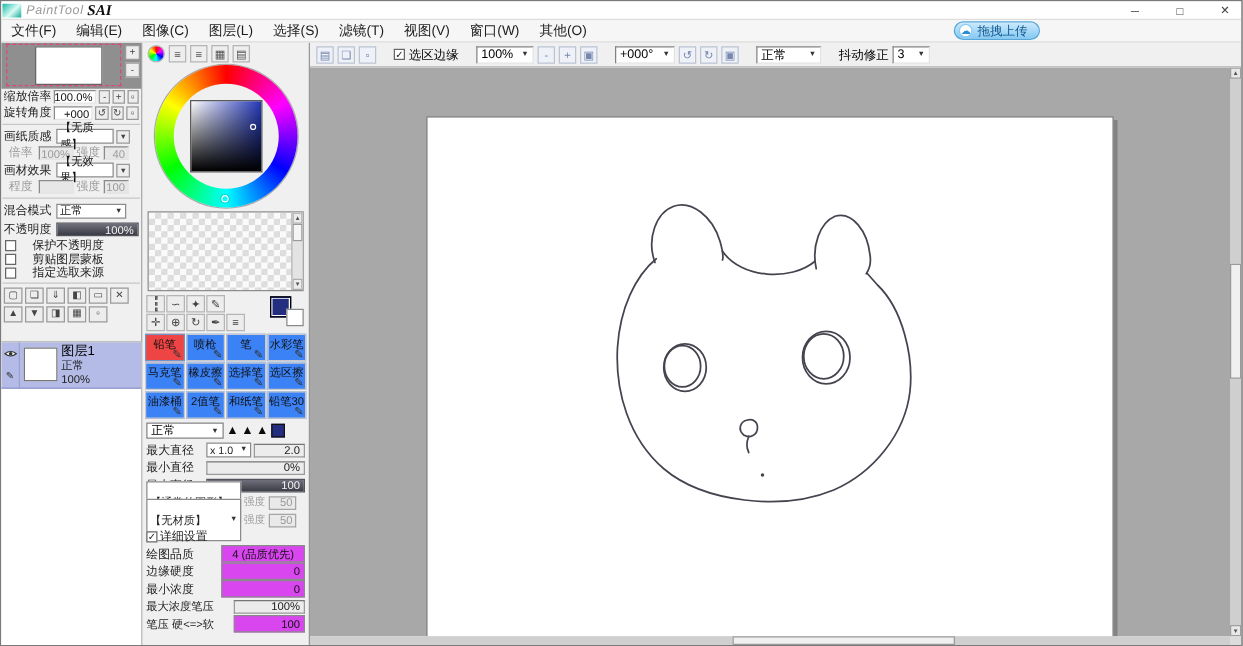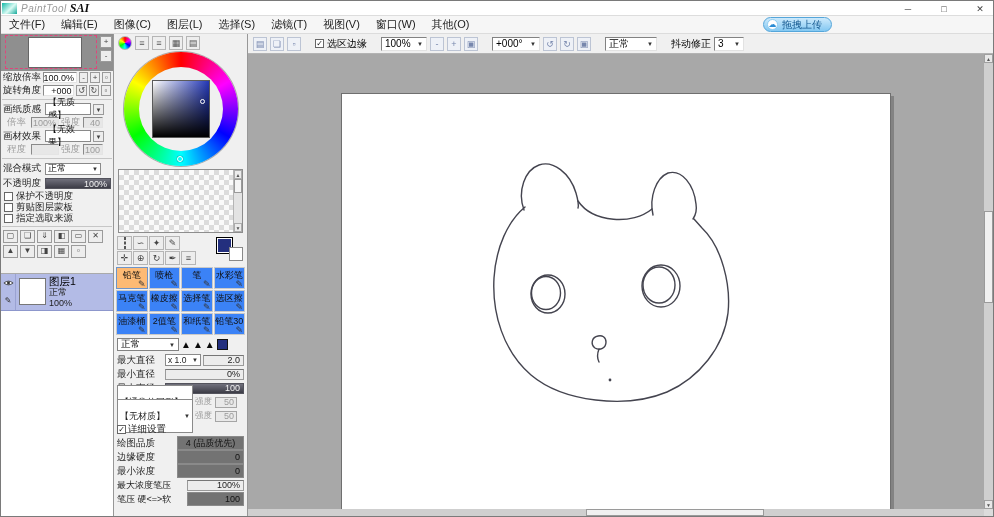--- a/index.html
+++ b/index.html
@@ -36,21 +36,21 @@
 .navframe{position:absolute;left:4px;top:1px;width:92px;height:34px;border:1px dashed #e0457b}
 .navbtncol{position:absolute;right:1px;top:2px;display:flex;flex-direction:column;gap:2px}
 .mini-btn{width:12px;height:12px;border:1px solid #9a9a9a;background:#ededed;font-size:8px;line-height:10px;text-align:center;color:#444;cursor:pointer}
 .lrow{display:flex;align-items:center;height:13px;padding:0 2px;gap:2px;font-size:9.5px;color:#222}
 .lrow .name{width:40px;white-space:nowrap;cursor:default}
 .vbox{height:11px;background:#fff;border:1px solid #8a8a8a;border-right-color:#e4e4e4;border-bottom-color:#e4e4e4;font-size:9px;display:flex;align-items:center;justify-content:flex-end;padding:0 2px;color:#111}
 .hr{height:1px;background:#c6c6c6;margin:2px 1px}
 .ddbox{height:12px;background:#fff;border:1px solid #8a8a8a;display:flex;align-items:center;justify-content:space-between;padding:0 2px;font-size:9px;color:#111;cursor:pointer}
 .dis{background:#e7e7e7!important;color:#9b9b9b!important}
 .darkbar{height:11px;background:linear-gradient(#70707c,#3c3c46);border:1px solid #53535c;color:#f2f2f2;font-size:9px;display:flex;align-items:center;justify-content:flex-end;padding-right:3px}
-.chkrow{display:flex;align-items:center;height:11px;gap:3px;padding:0 3px;font-size:9.5px;color:#222}
+.chkrow{display:flex;align-items:center;height:11px;gap:13px;padding:0 3px;font-size:9.5px;color:#222}
 .ltb{display:flex;gap:2px;padding:1px 2px;height:15px}
 .ltb .mini-btn{width:15px;height:13px}
 .layerlist{position:absolute;left:0;right:0;bottom:0;top:239px;background:#fff;border-top:1px solid #aaa}
 .layer-entry{display:flex;height:37px;background:#b3bbe6;border-bottom:1px solid #8d97cc;cursor:pointer}
 .layer-eyecol{width:15px;border-right:1px solid #9aa2d2;display:flex;flex-direction:column;align-items:center;justify-content:space-around}
 .layer-thumb{width:27px;height:27px;background:#fff;border:1px solid #777;margin:4px 3px}
 .layer-meta{display:flex;flex-direction:column;justify-content:center;font-size:9px;color:#222;line-height:11px}
 .layer-name{font-size:10.5px;color:#000}
 
 
@@ -72,35 +72,35 @@
 .ticonwrap{position:relative;height:31px;padding:1px 3px}
 .ticonrow{display:flex;gap:1px;margin-bottom:1px}
 .ticon{width:15px;height:14px;border:1px solid #b5b5b5;background:#ededed;font-size:9px;line-height:12px;text-align:center;color:#444;cursor:pointer}
 .dashedbox{width:7px;height:7px;border:1px dashed #555;margin:2px auto}
 .fgswatch{position:absolute;right:14px;top:2px;width:17px;height:17px;background:#232f7e;border:1px solid #000;box-shadow:inset 0 0 0 1px #fff;cursor:pointer}
 .bgswatch{position:absolute;right:4px;top:12px;width:14px;height:14px;background:#fff;border:1px solid #888;cursor:pointer}
 .toolgrid{display:grid;grid-template-columns:repeat(4,1fr);gap:1px;padding:1px 2px}
 .tcell{position:relative;height:22px;border:1px solid #c9c9c9;background:#3b82f6;font-size:9px;text-align:center;color:#111;cursor:pointer;overflow:hidden}
 .tcell .tl{display:block;margin-top:1px;white-space:nowrap}
 .tcell .pg{position:absolute;right:1px;bottom:-1px;font-size:9px;color:#333}
-.tcell.sel{background:#fdba74;border-color:#6e94c8}
+.tcell.sel{background:#ef4444;border-color:#6e94c8}
 .moderow{display:flex;align-items:center;gap:2px;padding:2px 3px;height:17px}
 .modedd{width:62px;height:13px;background:#fff;border:1px solid #828282;display:flex;align-items:center;justify-content:space-between;padding:0 3px;font-size:9.5px;cursor:pointer}
 .tri{font-size:10px;color:#0a0a0a;line-height:12px}
 .navysq{width:11px;height:11px;background:#232f7e;border:1px solid #111}
 .srow{display:flex;align-items:center;height:14px;padding:0 3px;gap:2px;font-size:9.5px;color:#222}
 .srow .nm{width:46px;white-space:nowrap;cursor:default}
 .srow .nm2{width:58px;white-space:nowrap;cursor:default}
 .srow .nm3{width:68px;white-space:nowrap;cursor:default;font-size:9px}
 .groove{flex:1;height:11px;background:#ececec;border:1px solid #9a9a9a;border-top-color:#767676;display:flex;align-items:center;justify-content:flex-end;padding-right:3px;font-size:9px;color:#222}
 .minidd{width:36px;height:12px;background:#fff;border:1px solid #8a8a8a;display:flex;align-items:center;justify-content:space-between;padding:0 2px;font-size:8.5px;cursor:pointer}
 .middd{width:76px;height:12px;background:#fff;border:1px solid #8a8a8a;display:flex;align-items:center;justify-content:space-between;padding:16px 2px;font-size:9px;cursor:pointer}
 .stl{font-size:8.5px;color:#9b9b9b;width:18px;cursor:default}
 .sbx{width:22px;height:11px;border:1px solid #a5a5a5;background:#e9e9e9;color:#9b9b9b;font-size:9px;display:flex;align-items:center;justify-content:flex-end;padding-right:2px}
-.vwide{flex:1;height:14px;background:#737373;border:1px solid #8a8a8a;font-size:9px;display:flex;align-items:center;justify-content:flex-end;padding:0 3px;color:#111}
+.vwide{flex:1;height:14px;background:#d946ef;border:1px solid #8a8a8a;font-size:9px;display:flex;align-items:center;justify-content:flex-end;padding:0 3px;color:#111}
 
 
 .canvasarea{position:absolute;left:247px;top:53px;right:9px;bottom:7px;background:#a8a8a8;overflow:hidden;z-index:5}
 .canvas{position:absolute;left:93px;top:39px;width:550px;height:418px;background:#fff;border:1px solid #6f6f6f;box-shadow:3px 3px 0 rgba(0,0,0,.22)}
 .vscroll{position:absolute;right:0;top:53px;width:9px;bottom:7px;background:#cfcfcf;z-index:8}
 .vscroll .arr{position:absolute;left:0;right:0;height:9px;background:#e8e8e8;border:1px solid #9f9f9f;font-size:5px;text-align:center;line-height:8px;color:#555;cursor:pointer}
 .vthumb{position:absolute;left:0;right:0;top:157px;height:92px;background:#f0f0f0;border:1px solid #9a9a9a;cursor:grab}
 .hscroll{position:absolute;left:247px;right:9px;bottom:0;height:7px;background:#cfcfcf;z-index:8}
 .hthumb{position:absolute;top:0;bottom:0;left:338px;width:178px;background:#f0f0f0;border:1px solid #9a9a9a;cursor:grab}
 .corner{position:absolute;right:0;bottom:0;width:9px;height:7px;background:#dcdcdc;z-index:8}

